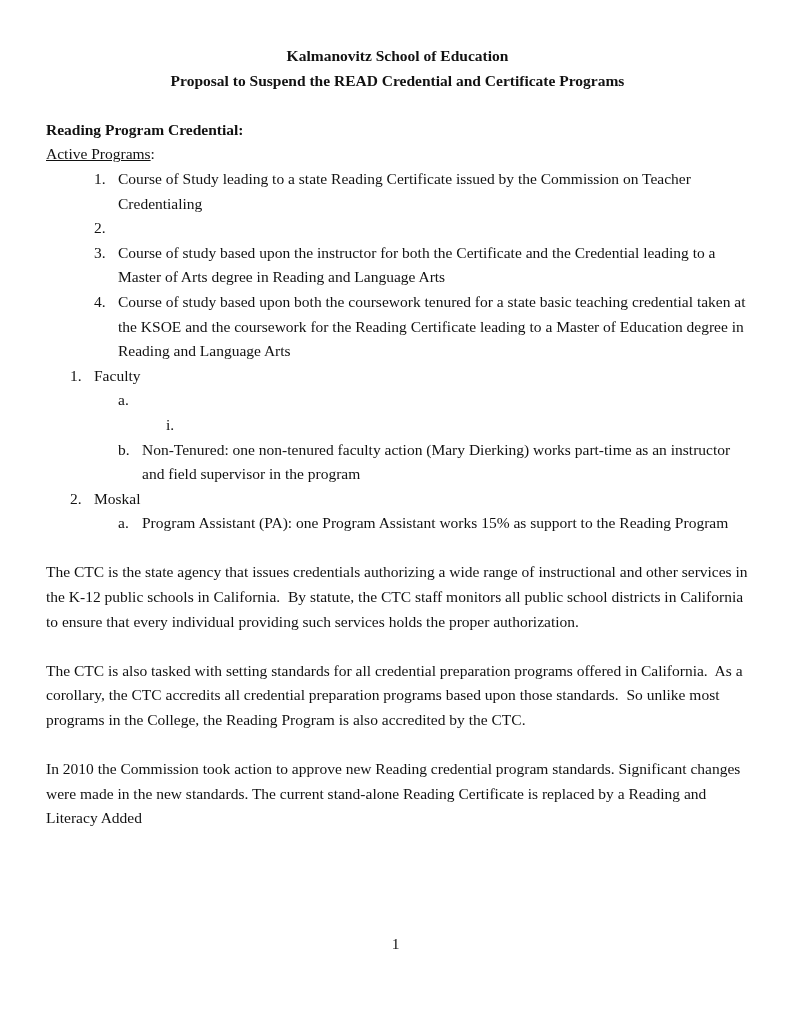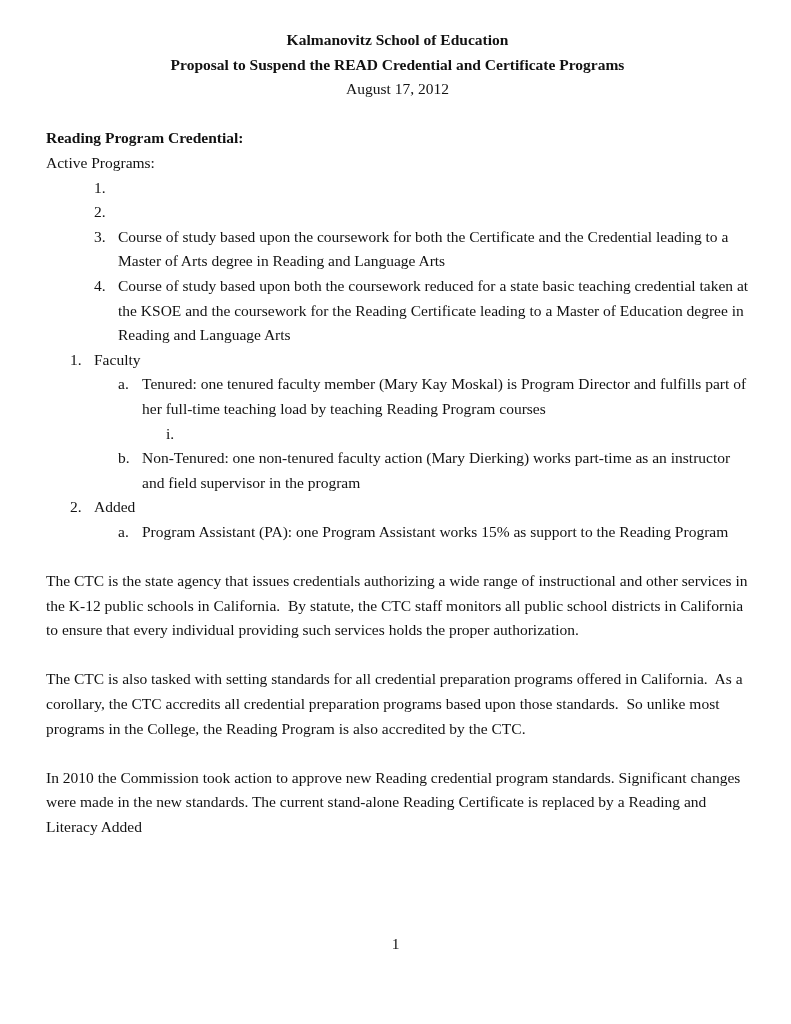--- a/index.html
+++ b/index.html
@@ -2,31 +2,31 @@
 <html><head>
 <meta charset="utf-8">
 <style>
   html, body { margin: 0; padding: 0; background: #ffffff; }
   .page {
     position: relative;
     width: 791px;
     height: 1024px;
     background: #ffffff;
     box-sizing: border-box;
-    padding: 28px 42px 0 46px;
+    padding: 44px 42px 0 46px;
     font-family: "Liberation Serif", "DejaVu Serif", serif;
     font-size: 15.5px;
     line-height: 24.6px;
     color: #121212;
     overflow: hidden;
   }
   p { margin: 0; }
   .center { text-align: center; }
   .bold { font-weight: bold; }
-  .u { }
+  .u { text-decoration: underline; }
   .blank { height: 24.6px; }
   .para { white-space: pre-wrap; }
   .li { display: flex; align-items: flex-start; }
   .li .num { flex: 0 0 24px; white-space: nowrap; }
   .li .txt { flex: 1 1 auto; white-space: pre-wrap; }
   .ap  { padding-left: 48px; }
   .l1  { padding-left: 24px; }
   .l2  { padding-left: 72px; }
   .l3  { padding-left: 120px; }
   .footer {
@@ -37,62 +37,61 @@
     text-align: center;
   }
 </style>
 </head>
 <body>
 
 <div class="page">
 
   <p class="center bold">Kalmanovitz School of Education</p>
   <p class="center bold">Proposal to Suspend the READ Credential and Certificate Programs</p>
-  <p class="center">August 17, 2012</p>
 
   <div class="blank"></div>
 
   <p class="bold">Reading Program Credential:</p>
 
   <p><span class="u">Active Programs</span><span>:</span></p>
 
   <div class="li ap">
     <span class="num">1.</span>
+    <span class="txt">Course of Study leading to a state Reading Certificate issued by the Commission on Teacher Credentialing</span>
   </div>
   <div class="li ap">
     <span class="num">2.</span>
   </div>
   <div class="li ap">
     <span class="num">3.</span>
-    <span class="txt">Course of study based upon the coursework for both the Certificate and the Credential leading to a Master of Arts degree in Reading and Language Arts</span>
+    <span class="txt">Course of study based upon the instructor for both the Certificate and the Credential leading to a Master of Arts degree in Reading and Language Arts</span>
   </div>
   <div class="li ap">
     <span class="num">4.</span>
-    <span class="txt">Course of study based upon both the coursework reduced for a state basic teaching credential taken at the KSOE and the coursework for the Reading Certificate leading to a Master of Education degree in Reading and Language Arts</span>
+    <span class="txt">Course of study based upon both the coursework tenured for a state basic teaching credential taken at the KSOE and the coursework for the Reading Certificate leading to a Master of Education degree in Reading and Language Arts</span>
   </div>
 
 
   <div class="li l1">
     <span class="num">1.</span>
     <span class="txt">Faculty</span>
   </div>
   <div class="li l2">
     <span class="num">a.</span>
-    <span class="txt">Tenured: one tenured faculty member (Mary Kay Moskal) is Program Director and fulfills part of her full-time teaching load by teaching Reading Program courses</span>
   </div>
   <div class="li l3">
     <span class="num">i.</span>
   </div>
   <div class="li l2">
     <span class="num">b.</span>
     <span class="txt">Non-Tenured: one non-tenured faculty action (Mary Dierking) works part-time as an instructor and field supervisor in the program</span>
   </div>
   <div class="li l1">
     <span class="num">2.</span>
-    <span class="txt">Added</span>
+    <span class="txt">Moskal</span>
   </div>
   <div class="li l2">
     <span class="num">a.</span>
     <span class="txt">Program Assistant (PA): one Program Assistant works 15% as support to the Reading Program</span>
   </div>
 
   <div class="blank"></div>
 
   <p class="para">The CTC is the state agency that issues credentials authorizing a wide range of instructional and other services in the K-12 public schools in California.  By statute, the CTC staff monitors all public school districts in California to ensure that every individual providing such services holds the proper authorization.</p>
 

